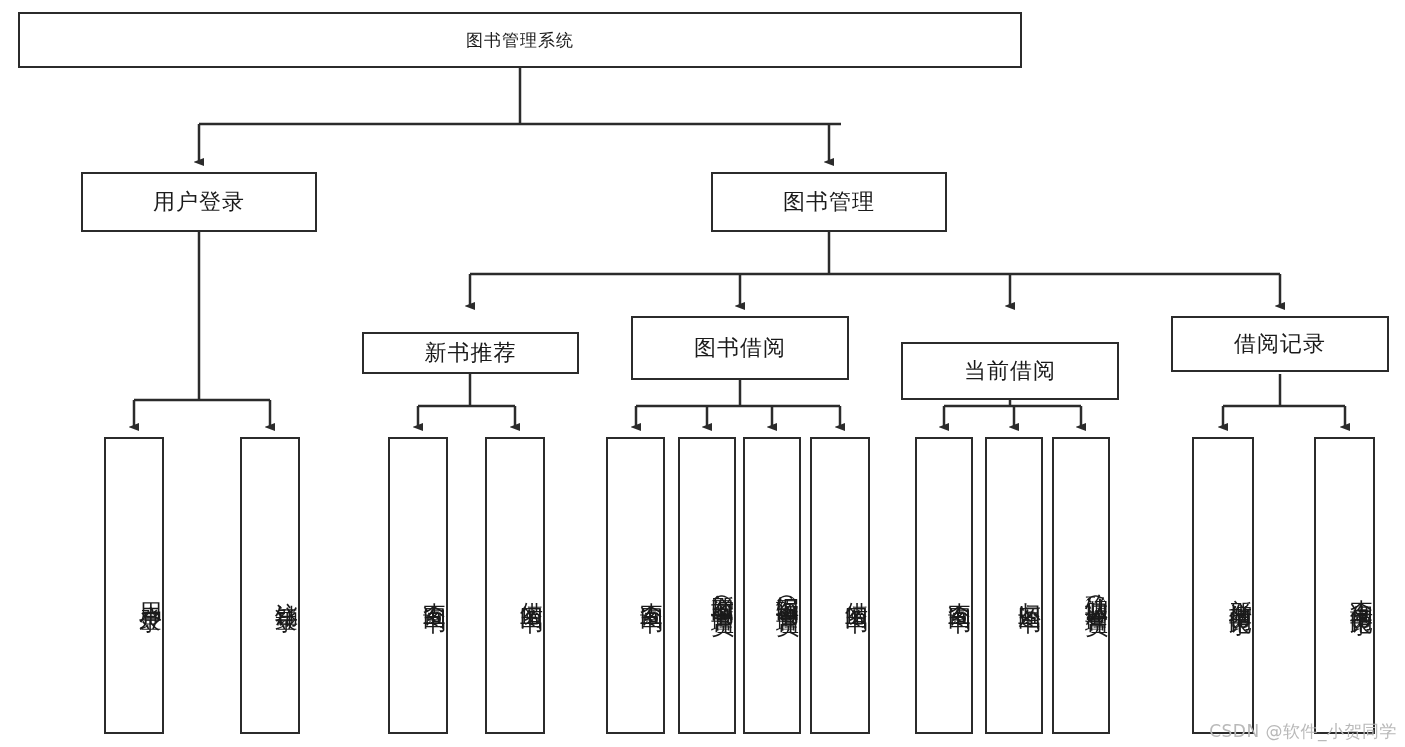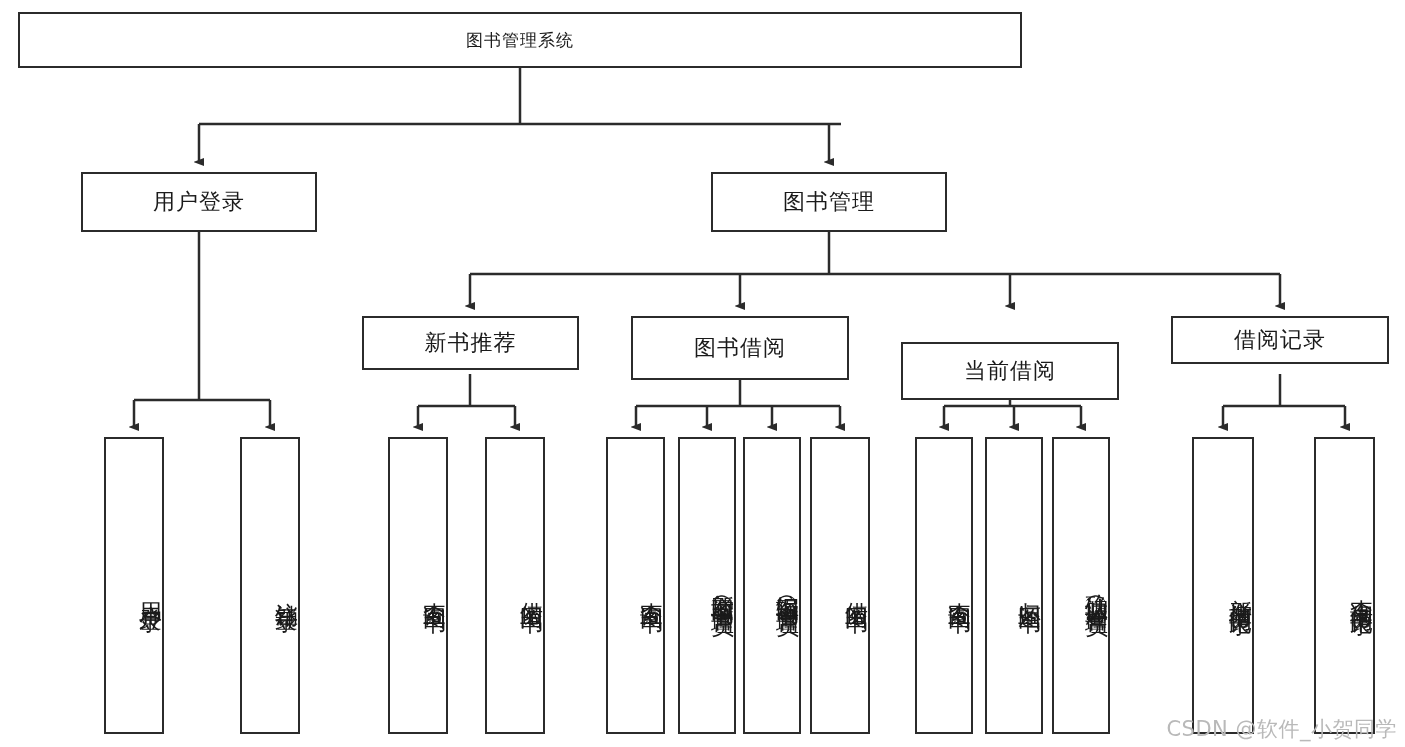--- a/index.html
+++ b/index.html
@@ -55,21 +55,21 @@
   }
   .node-v .vtext {
     writing-mode: vertical-rl;
     text-orientation: upright;
     display: block;
   }
   .watermark {
     position: absolute;
     right: 8px;
     bottom: 4px;
-    font-size: 21px;
+    font-size: 17px;
     color: #b9b9b9;
     letter-spacing: 0.5px;
     white-space: nowrap;
   }
 </style>
 </head>
 <body>
 
 <div id="canvas">
 
@@ -127,30 +127,30 @@
     <span>图书管理系统</span>
   </div>
 
   <div class="node node-h" style="left:81px; top:172px; width:236px; height:60px;">
     <span>用户登录</span>
   </div>
   <div class="node node-h" style="left:711px; top:172px; width:236px; height:60px;">
     <span>图书管理</span>
   </div>
 
-  <div class="node node-h" style="left:362px; top:316px; width:217px; height:54px;">
+  <div class="node node-h" style="left:362px; top:332px; width:217px; height:42px;">
     <span>新书推荐</span>
   </div>
   <div class="node node-h" style="left:631px; top:316px; width:218px; height:64px;">
     <span>图书借阅</span>
   </div>
   <div class="node node-h" style="left:901px; top:316px; width:218px; height:58px;margin-top:26px;">
     <span>当前借阅</span>
   </div>
-  <div class="node node-h" style="left:1171px; top:316px; width:218px; height:48px;">
+  <div class="node node-h" style="left:1171px; top:316px; width:218px; height:56px;">
     <span>借阅记录</span>
   </div>
 
   <div class="node node-v" style="left:104px; top:437px; width:60px; height:297px;">
     <span class="vtext">用户登录</span>
   </div>
   <div class="node node-v" style="left:240px; top:437px; width:60px; height:297px;">
     <span class="vtext">注销登录</span>
   </div>
   <div class="node node-v" style="left:388px; top:437px; width:60px; height:297px;">

